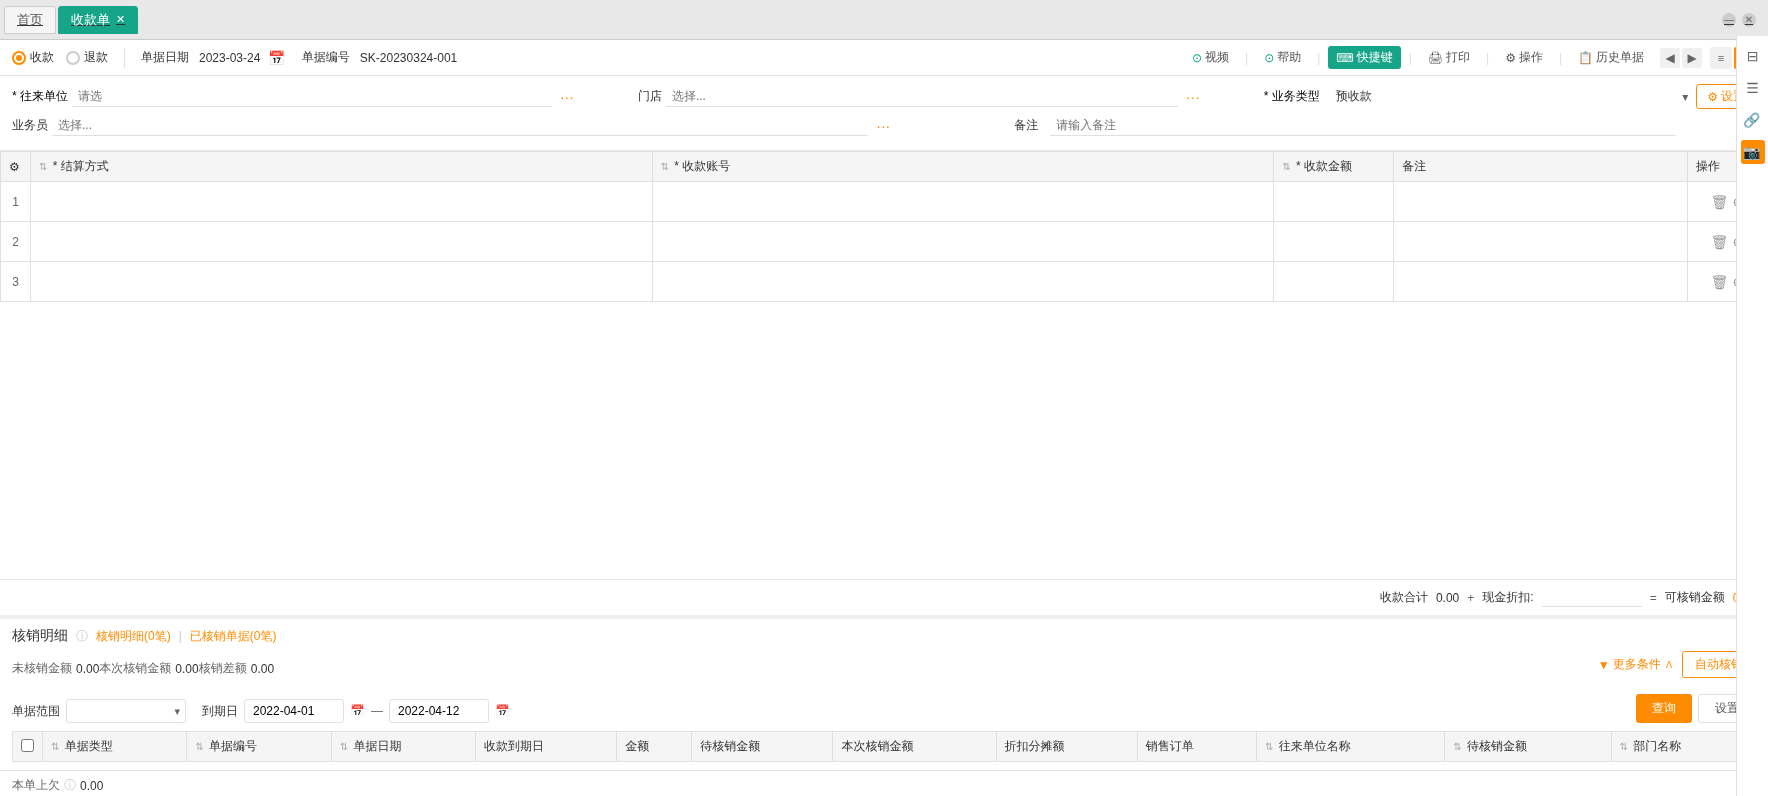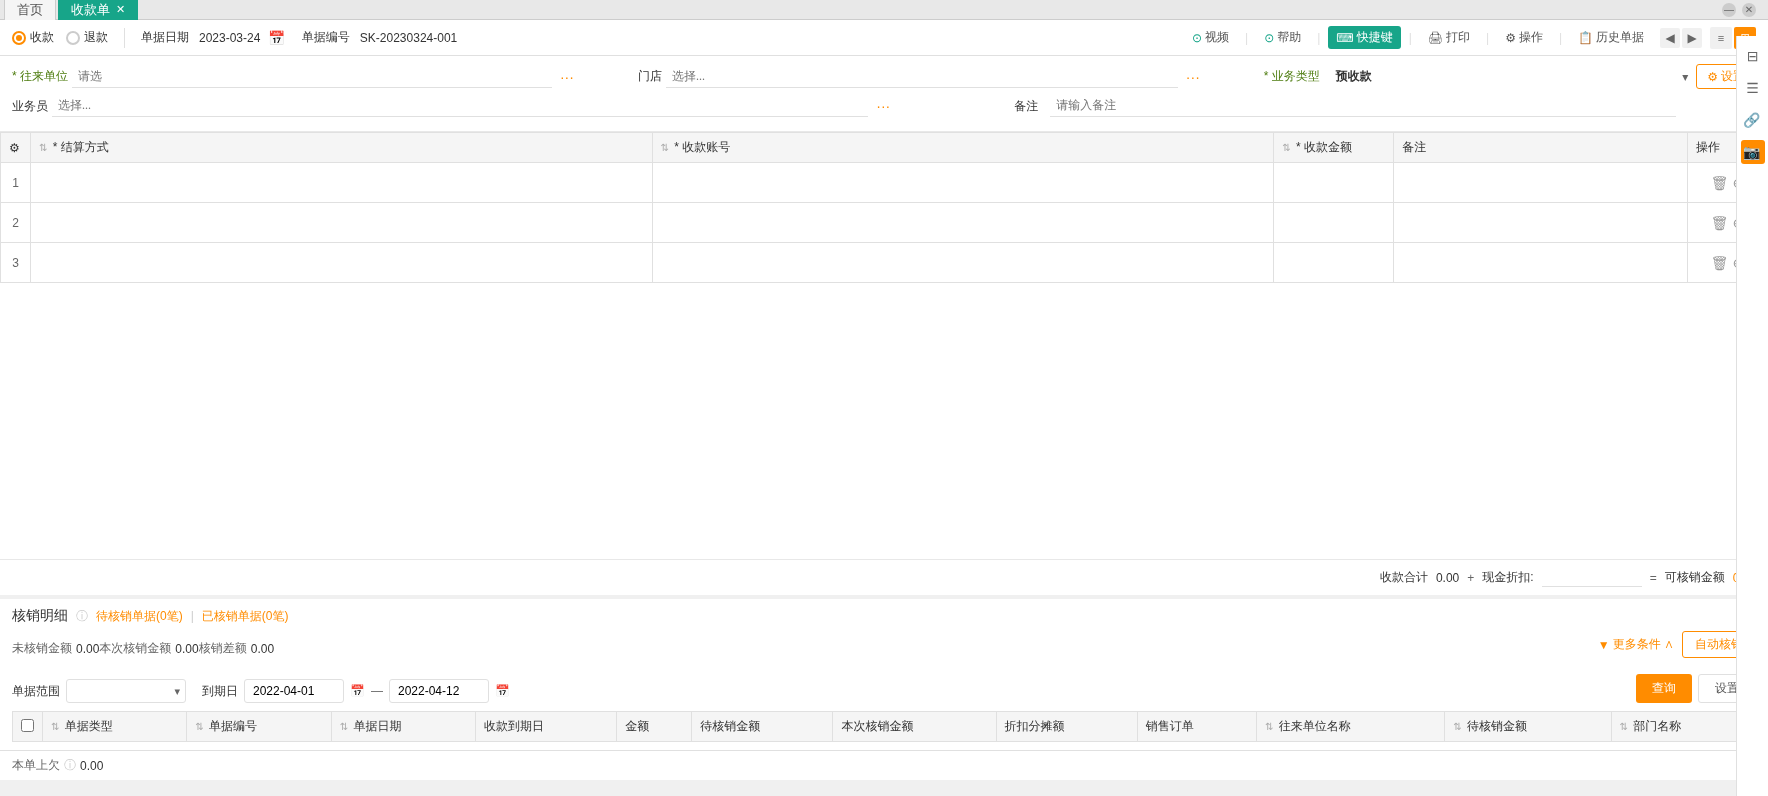--- a/index.html
+++ b/index.html
@@ -1,21 +1,21 @@
 <!DOCTYPE html>
 <html><head>
   <meta charset="utf-8">
   <style>
     * { box-sizing: border-box; margin: 0; padding: 0; }
     body { font-family: 'Microsoft YaHei', Arial, sans-serif; font-size: 12px; background: #f0f0f0; color: #333; overflow: hidden; }
 
     
     .tab-bar {
-      display: flex; align-items: center; background: #e8e8e8; height: 20px;
-      border-bottom: 1px solid #ccc; padding: 0 4px;
+      display: flex; align-items: center; background: #e8e8e8; height: 40px;
+      border-bottom: 1px solid #ccc; padding: 0 4px; text-decoration: underline;
     }
     .tab-item {
       display: flex; align-items: center; padding: 0 12px; height: 28px;
       background: #f5f5f5; border: 1px solid #ccc; border-radius: 3px 3px 0 0;
       margin-right: 2px; cursor: pointer; font-size: 13px; color: #555;
     }
     .tab-item.active { background: #17a589; color: #fff; border-color: #17a589; }
     .tab-item .close-btn { margin-left: 6px; font-size: 11px; cursor: pointer; }
     .tab-spacer { flex: 1; }
     .window-controls { display: flex; align-items: center; gap: 6px; padding-right: 8px; }
@@ -53,27 +53,26 @@
     .layout-btn { width: 22px; height: 22px; display: flex; align-items: center; justify-content: center; cursor: pointer; background: #ff8c00; color: #fff; border-radius: 2px; font-size: 11px; }
     .layout-btn.inactive { background: #f0f0f0; color: #666; }
 
     
     .form-section {
       padding: 8px 12px; background: #fff; border-bottom: 1px solid #e8e8e8;
       flex-shrink: 0;
     }
     .form-row { display: flex; align-items: center; gap: 0; margin-bottom: 6px; }
     .form-field { display: flex; align-items: center; flex: 1; min-width: 0; }
-    .form-field-label { color: #4d7c0f; font-size: 12px; white-space: nowrap; margin-right: 4px; }
+    .form-field-label { color: #000000; font-size: 12px; white-space: nowrap; margin-right: 4px; }
     .form-field-label.optional { color: #333; }
     .form-field-input {
       flex: 1; border: none; border-bottom: 1px solid #e0e0e0; outline: none;
       padding: 3px 6px; font-size: 12px; color: #15803d; background: transparent;
       min-width: 0;
-      font-family: Liberation Serif, serif;
     }
     .more-icon { color: #ff8c00; cursor: pointer; font-size: 14px; margin-left: 4px; padding: 0 4px; }
     .business-type-field { display: flex; align-items: center; gap: 4px; }
     .business-type-value { font-size: 12px; color: #333; }
     .dropdown-arrow { color: #666; cursor: pointer; }
     .settings-btn {
       background: #fff; border: 1px solid #ff8c00; color: #ff8c00;
       padding: 3px 10px; border-radius: 3px; cursor: pointer; font-size: 12px;
       display: flex; align-items: center; gap: 3px;
     }
@@ -308,21 +307,21 @@
       </div>
       <div style="width:60px;"></div>
       <div class="form-field" style="flex:2;">
         <span class="form-field-label optional">门店</span>
         <input class="form-field-input" type="text" placeholder="选择..." style="">
         <span class="more-icon">···</span>
       </div>
       <div style="width:60px;"></div>
       <div class="form-field business-type-field" style="flex:1.5;">
         <span class="form-field-label">* 业务类型</span>
-        <span class="business-type-value" style="margin-left:8px;font-weight:bold;">预收款</span>
+        <span class="business-type-value" style="margin-left:8px;">预收款</span>
         <span class="dropdown-arrow" style="margin-left:auto;">▾</span>
       </div>
       <div style="width:8px;"></div>
       <button class="settings-btn">
         <span>⚙</span>
         <span>设置</span>
       </button>
     </div>
     <div class="form-row">
       <div class="form-field" style="flex:2;">
@@ -422,21 +421,21 @@
       <span class="summary-equals">=</span>
       <span class="summary-result-label">可核销金额</span>
       <span class="summary-result-value">0.00</span>
     </div>
 
     <div class="writeoff-section">
 
       <div class="writeoff-header">
         <span class="writeoff-title">核销明细</span>
         <span class="writeoff-info-icon">ⓘ</span>
-        <span class="writeoff-tab">待核销单据(0笔)</span>
+        <span class="writeoff-tab">核销明细(0笔)</span>
         <span class="writeoff-tab-divider">|</span>
         <span class="writeoff-tab">已核销单据(0笔)</span>
       </div>
 
       <div class="writeoff-stats">
         <div class="stat-item">
           <span class="stat-label">未核销金额</span>
           <span class="stat-value">0.00</span>
         </div>
         <div class="stat-item">

